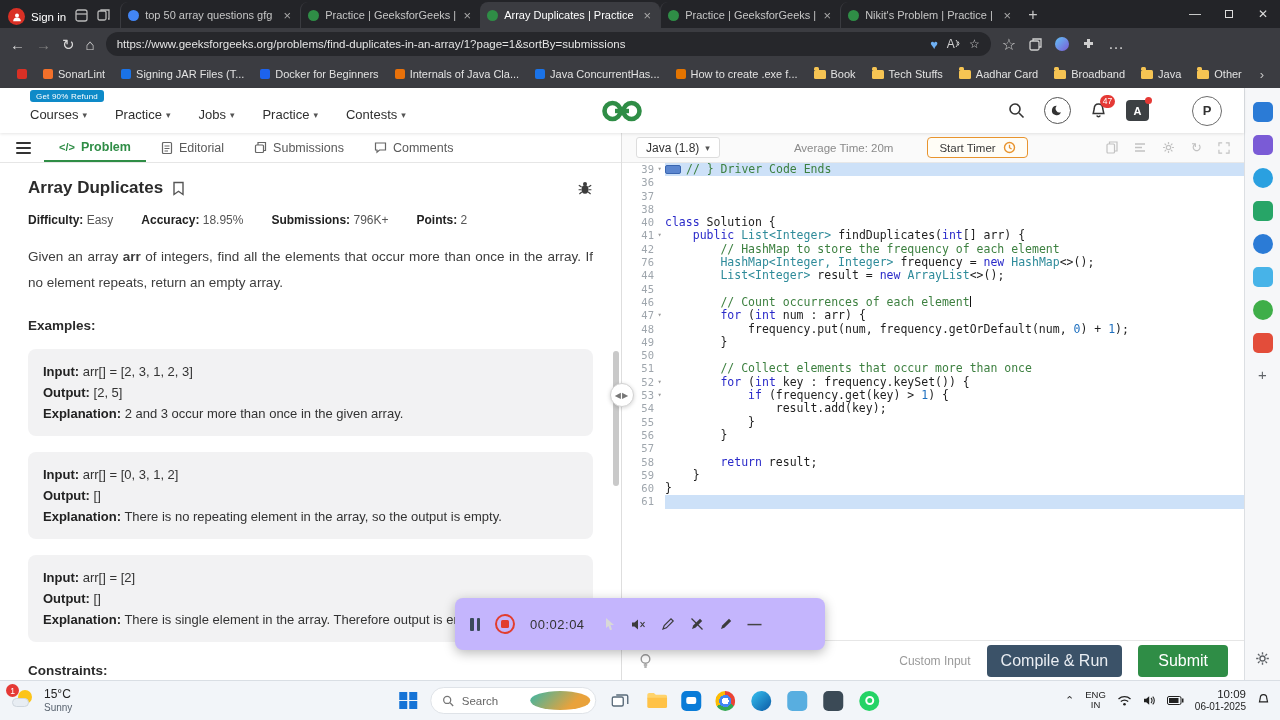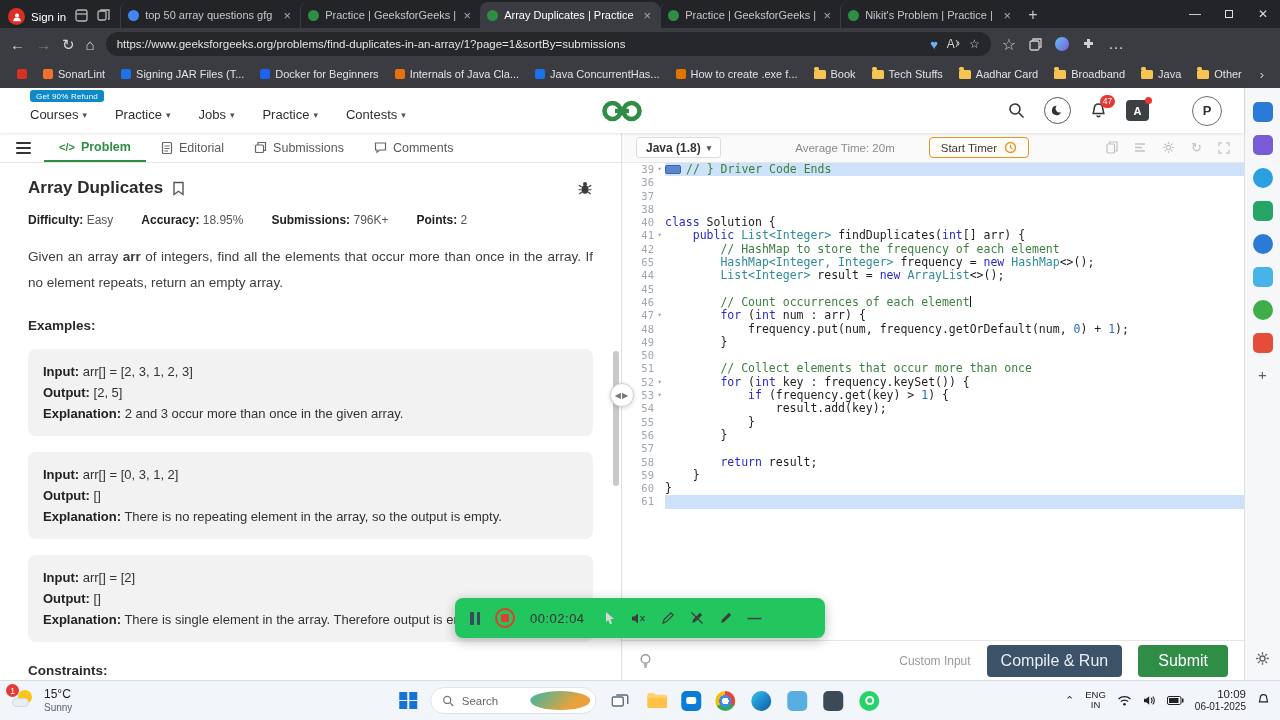--- a/index.html
+++ b/index.html
@@ -88,21 +88,21 @@
   .sect{font-size:13.5px;font-weight:bold;color:#2b2b2b;margin-top:21px;}
   .example{background:#f2f2f3;border-radius:8px;padding:12px 15px;margin-top:16px;font-size:13px;color:#333;line-height:1.62;}
   .example b{color:#222;}
   .expl{text-align:justify;}
   .scroll-thumb{position:absolute;right:2px;top:218px;width:6px;height:135px;background:#c9c9c9;border-radius:3px;}
 
   .split-handle{position:absolute;left:610px;top:250px;width:24px;height:24px;background:#fff;border:1px solid #d2d2d2;border-radius:50%;box-shadow:0 1px 4px rgba(0,0,0,.18);display:flex;align-items:center;justify-content:center;z-index:6;font-size:8px;color:#777;letter-spacing:1px;}
 
   
   .ed-topbar{height:30px;flex:none;background:#fafafa;border-bottom:1px solid #e8e8e8;display:flex;align-items:center;padding:0 14px;}
-  .lang{display:flex;align-items:center;gap:6px;font-size:12px;color:#333;background:#fff;border:1px solid #ddd;border-radius:3px;padding:2.5px 9px;font-weight:bold;}
+  .lang{display:flex;align-items:center;gap:6px;font-size:12px;color:#333;background:#fff;border:1px solid #ddd;border-radius:3px;padding:2.5px 9px;}
   .avg{margin-left:74px;font-size:11.5px;color:#8a8a8a;}
   .timer-btn{margin-left:34px;display:flex;align-items:center;gap:7px;border:1px solid var(--timer-orange);border-radius:4px;padding:3px 11px;font-size:11.5px;color:#3a3a3a;background:#fffdf6;}
   .ed-icons{margin-left:auto;display:flex;gap:16px;align-items:center;color:#c2c2c2;font-size:13px;}
 
   .code-wrap{flex:1;overflow:hidden;background:#fff;font-family:"DejaVu Sans Mono",monospace;font-size:11.5px;}
   .code-row{display:flex;height:13.3px;line-height:13.3px;}
   .ln{width:32px;flex:none;text-align:right;color:#9fa6ad;font-size:10.5px;}
   .fold{width:11px;flex:none;text-align:center;color:#9a9a9a;font-size:7px;line-height:13.3px;}
   .lc{flex:1;white-space:pre;color:#1e1e1e;}
   .lc.hl{background:var(--hl-blue);}
@@ -110,21 +110,21 @@
   .foldbox{display:inline-block;width:16px;height:9px;background:#5b86cf;border:1px solid #3a66b0;border-radius:2px;margin-right:5px;vertical-align:-1px;}
   .cursor{display:inline-block;width:1.3px;height:11px;background:#111;vertical-align:-1px;}
 
   .ed-bottombar{height:40px;flex:none;border-top:1px solid #e6e6e6;display:flex;align-items:center;padding:0 16px;gap:16px;background:#fff;}
   .custom-input{margin-left:auto;font-size:12px;color:#9a9a9a;}
   .btn{border:none;border-radius:4px;font-size:16px;padding:7px 14px;font-family:inherit;}
   .btn-compile{background:var(--compile-navy);color:#e9edf2;}
   .btn-submit{background:var(--submit-green);color:#fff;padding:7px 20px;}
 
   
-  .recorder{position:absolute;left:455px;top:598px;width:370px;height:40px;background:#22c55e;border-radius:8px;box-shadow:0 3px 12px rgba(0,0,0,.28);display:flex;align-items:center;padding:0 15px;gap:15px;z-index:30;}
+  .recorder{position:absolute;left:455px;top:598px;width:370px;height:52px;background:#c4b5fd;border-radius:8px;box-shadow:0 3px 12px rgba(0,0,0,.28);display:flex;align-items:center;padding:0 15px;gap:15px;z-index:30;}
   .pausebars{display:flex;gap:3px;}
   .pausebars i{width:3.5px;height:13px;background:#3a4a5a;border-radius:1px;}
   .stopbtn{width:20px;height:20px;border:2px solid var(--rec-red);border-radius:50%;display:flex;align-items:center;justify-content:center;}
   .stopbtn i{width:8px;height:8px;background:var(--rec-red);border-radius:1.5px;}
   .rectime{font-size:13px;color:#333;letter-spacing:.5px;}
   .rec-icons{display:flex;align-items:center;gap:15px;margin-left:4px;}
   .recdash{color:#444;font-size:14px;font-weight:bold;}
 
   
   .taskbar{position:absolute;left:0;right:0;bottom:0;height:40px;background:#f2f5f9;border-top:1px solid #d9dee4;display:flex;align-items:center;z-index:40;}
@@ -529,21 +529,21 @@
                 <span class="ln">41</span>
                 <span class="fold">▾</span>
                 <span class="lc"><span class="tp">    </span><span class="tk">public</span><span class="tp"> </span><span class="tt">List&lt;Integer&gt;</span><span class="tp"> findDuplicates(</span><span class="tk">int</span><span class="tp">[] arr) {</span></span>
               </div>
               <div class="code-row">
                 <span class="ln">42</span>
                 <span class="fold"></span>
                 <span class="lc"><span class="tp">        </span><span class="tc">// HashMap to store the frequency of each element</span></span>
               </div>
               <div class="code-row">
-                <span class="ln">65</span>
+                <span class="ln">76</span>
                 <span class="fold"></span>
                 <span class="lc"><span class="tp">        </span><span class="tt">HashMap&lt;Integer, Integer&gt;</span><span class="tp"> frequency = </span><span class="tk">new</span><span class="tp"> </span><span class="tt">HashMap</span><span class="tp">&lt;&gt;();</span></span>
               </div>
               <div class="code-row">
                 <span class="ln">44</span>
                 <span class="fold"></span>
                 <span class="lc"><span class="tp">        </span><span class="tt">List&lt;Integer&gt;</span><span class="tp"> result = </span><span class="tk">new</span><span class="tp"> </span><span class="tt">ArrayList</span><span class="tp">&lt;&gt;();</span></span>
               </div>
               <div class="code-row">
                 <span class="ln">45</span>

